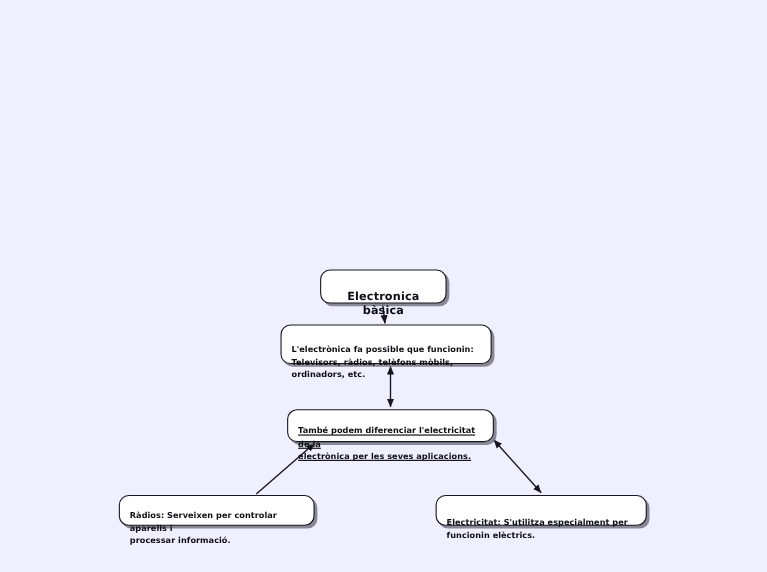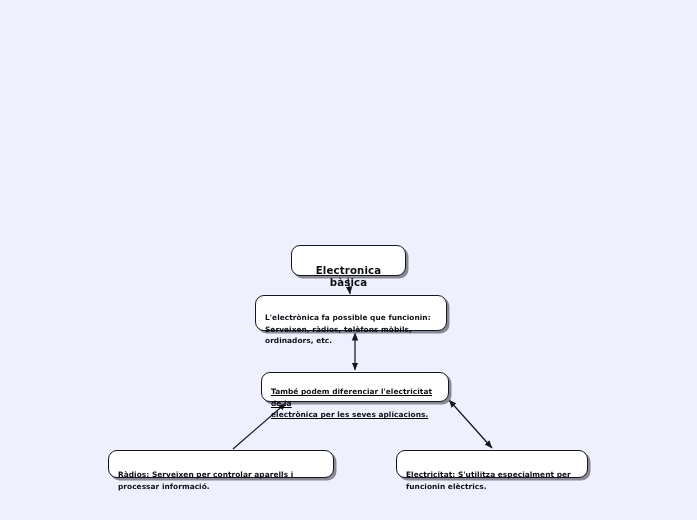--- a/index.html
+++ b/index.html
@@ -54,21 +54,21 @@
     font-size: 10.2px;
     line-height: 1.2;
     letter-spacing: 0.15px;
     text-align: center;
     padding: 0 10px;
   }
   
   #node-title   { left: 291px; top: 245px; width: 115px;  height: 31px; }
   #node-desc    { left: 255px; top: 295px; width: 192px;  height: 36px; }
   #node-diff    { left: 261px; top: 372px; width: 188px;  height: 30px; text-decoration: underline; }
-  #node-radios  { left: 108px; top: 450px; width: 226px;  height: 28px; }
+  #node-radios  { left: 108px; top: 450px; width: 178px;  height: 28px; }
   #node-elect   { left: 396px; top: 450px; width: 192px;  height: 28px; }
 </style>
 </head>
 <body>
 
 <div id="canvas">
 
   <svg class="connectors" viewBox="0 0 697 520" xmlns="http://www.w3.org/2000/svg">
     <defs>
       <marker id="ah-end" markerWidth="7" markerHeight="7" refX="6" refY="3" orient="auto" markerUnits="strokeWidth">
@@ -87,21 +87,21 @@
 
     <line x1="449" y1="400" x2="492" y2="448" stroke="#16161e" stroke-width="1.25" marker-start="url(#ah-start)" marker-end="url(#ah-end)"></line>
   </svg>
 
   <div class="node title" id="node-title">
     <span class="txt">Electronica bàsica</span>
   </div>
 
   <div class="node" id="node-desc">
     <span class="txt">L'electrònica fa possible que funcionin:
-Serveixen, ràdios, telèfons mòbils,
+Televisors, ràdios, telèfons mòbils,
 ordinadors, etc.</span>
   </div>
 
   <div class="node" id="node-diff">
     <span class="txt">També podem diferenciar l'electricitat de la
 electrònica per les seves aplicacions.</span>
   </div>
 
   <div class="node" id="node-radios">
     <span class="txt">Ràdios: Serveixen per controlar aparells i

